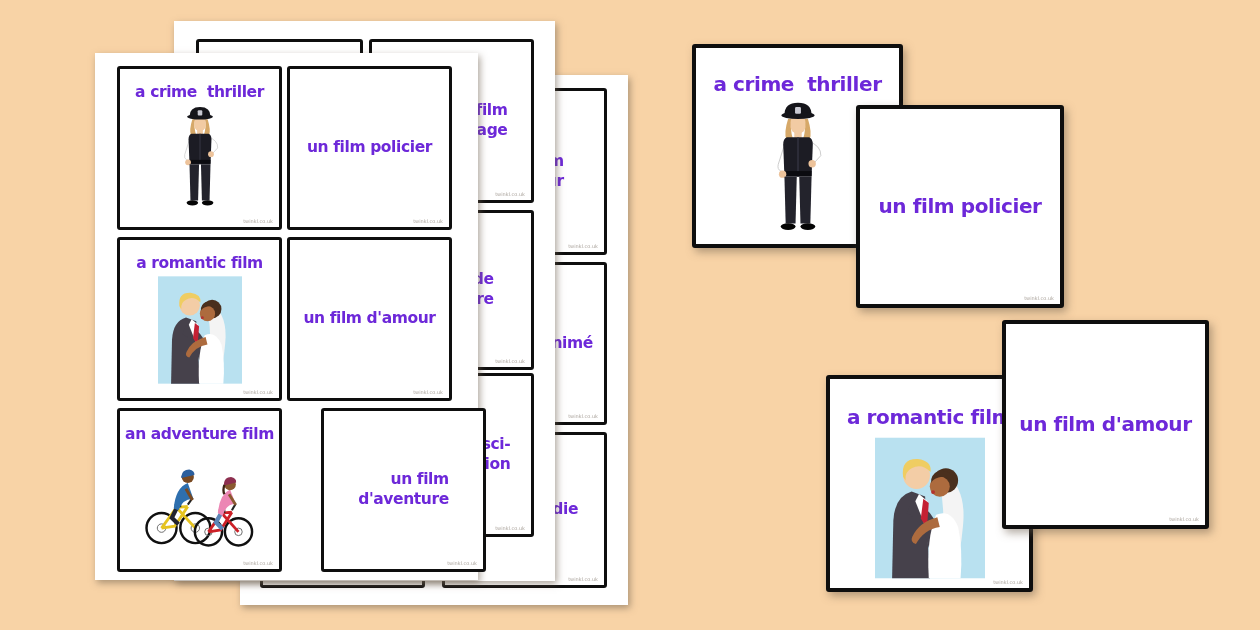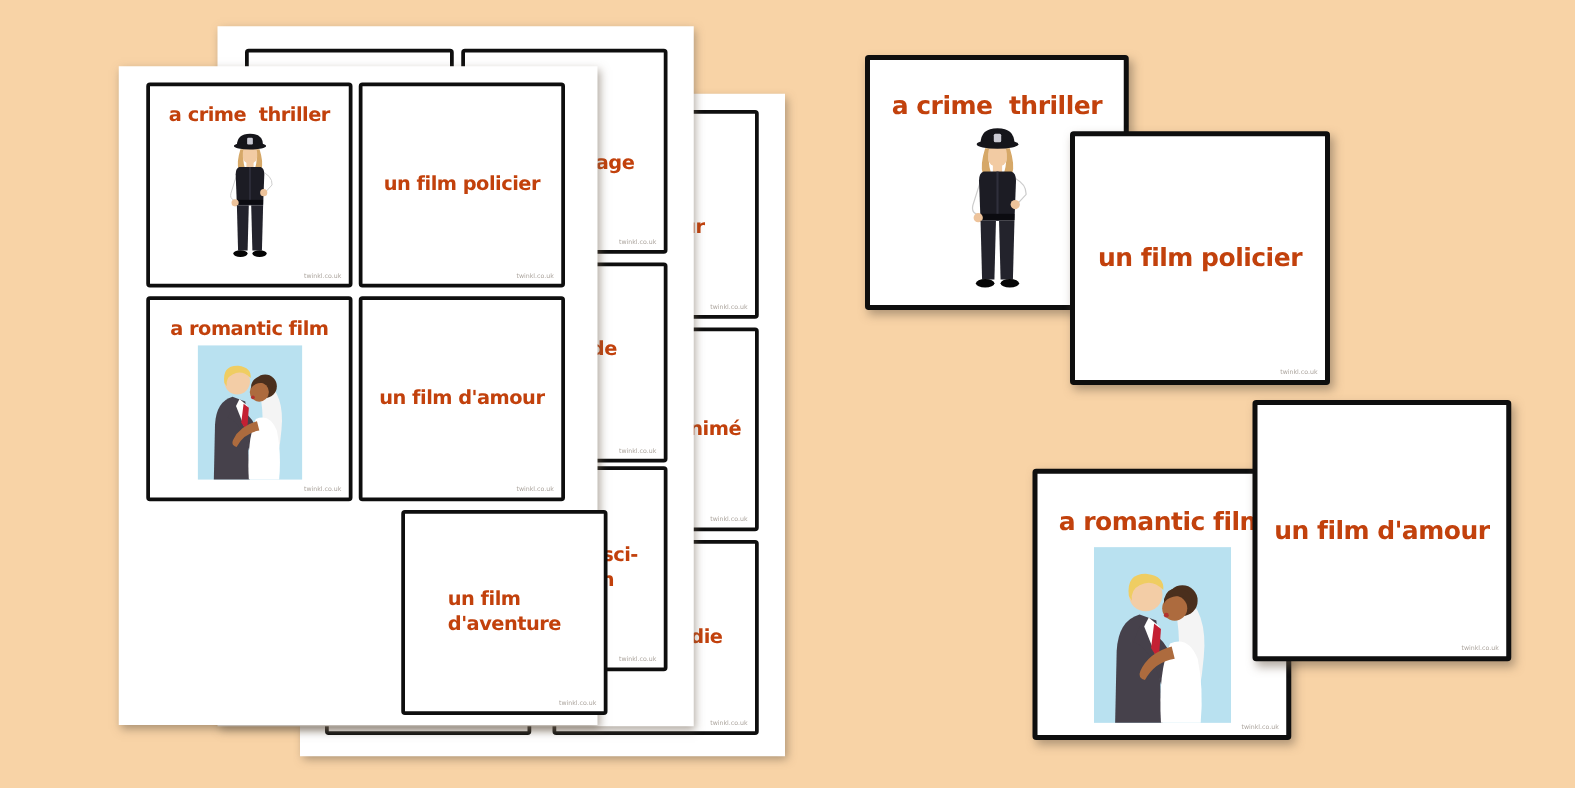--- a/index.html
+++ b/index.html
@@ -56,21 +56,21 @@
   }
   .looseA{left:692px; top:44px; width:211px;height:204px;z-index:41;}
   .looseB{left:856px; top:105px;width:208px;height:203px;z-index:42;}
   .looseC{left:826px; top:375px;width:207px;height:217px;z-index:41;}
   .looseD{left:1002px;top:320px;width:207px;height:209px;z-index:42;}
 
   
   .center{display:flex;align-items:center;justify-content:center;width:100%;height:100%;}
   .topstack{display:flex;flex-direction:column;align-items:center;width:100%;height:100%;}
   .label{
-    font-weight:bold;color:#c2410c;text-align:left;
+    font-weight:bold;color:#6d28d9;text-align:right;
     white-space:pre-wrap;line-height:1.28;
     font-size:15.5px;letter-spacing:-0.4px;
   }
   .loose .label{font-size:20px;letter-spacing:-0.4px;}
   .title{margin-top:14px;}
   .looseA .title{margin-top:24px;}
   .looseC .title{margin-top:26px;}
   .wm{
     position:absolute;right:6px;bottom:3px;
     font-size:5px;color:#aba49d;letter-spacing:0;line-height:1;
@@ -240,20 +240,29 @@
           </svg>
       </div>
       <span class="wm">twinkl.co.uk</span>
     </div>
     <div class="card s1-c4">
       <div class="center">
           <div class="label">un film d'amour</div>
         </div>
       <span class="wm">twinkl.co.uk</span>
     </div>
+    <div class="card s1-c5">
+      <div class="topstack">
+        <div class="label title">an adventure film</div>
+        <svg class="imgbox" width="122" height="104">
+            <use href="#sym-cyclists"></use>
+          </svg>
+      </div>
+      <span class="wm">twinkl.co.uk</span>
+    </div>
     <div class="card s1-c6">
       <div class="center">
           <div class="label">un film
 d'aventure</div>
         </div>
       <span class="wm">twinkl.co.uk</span>
     </div>
   </div>
 
   <div class="loose looseA">

